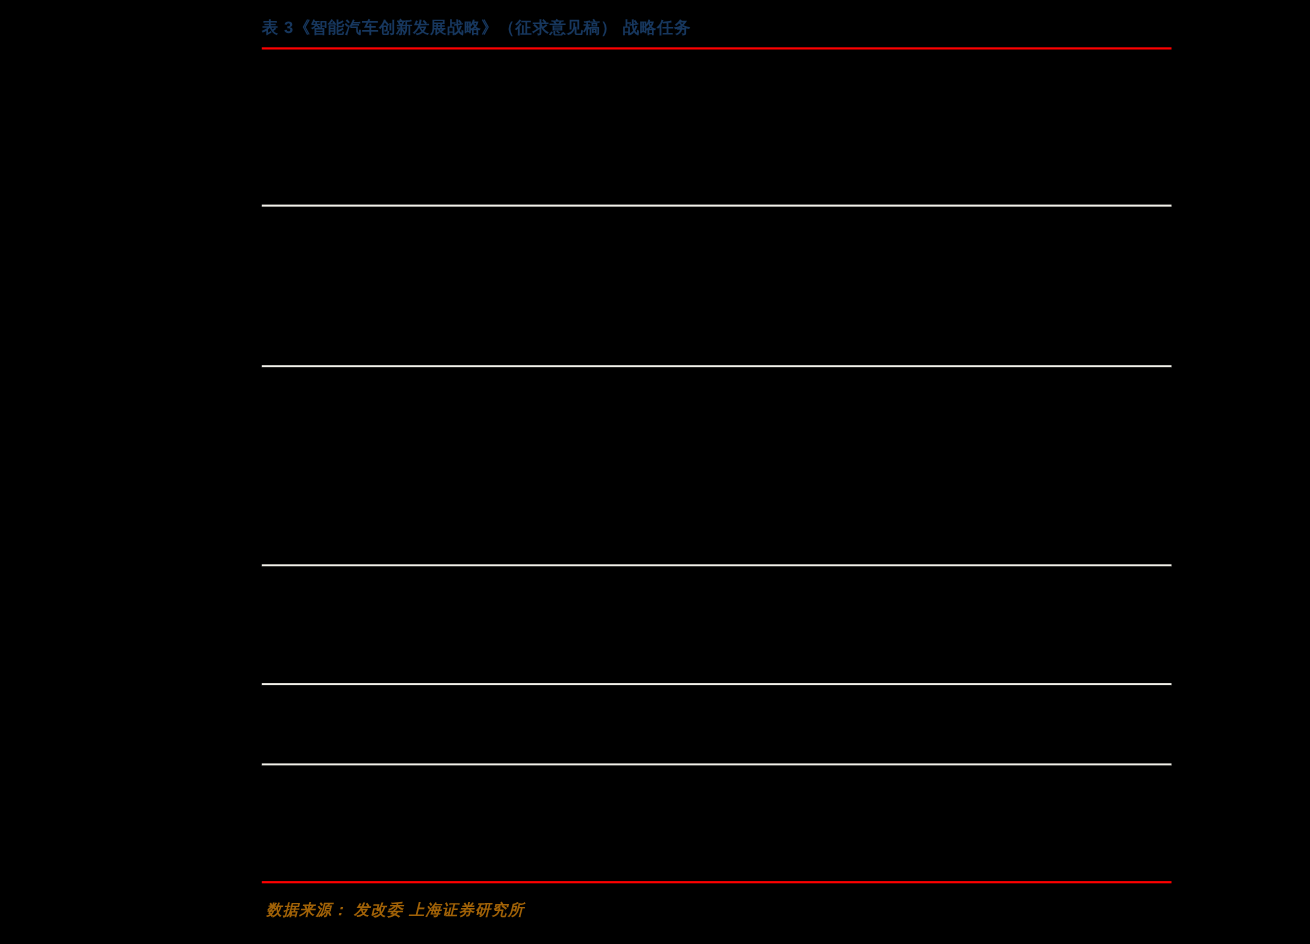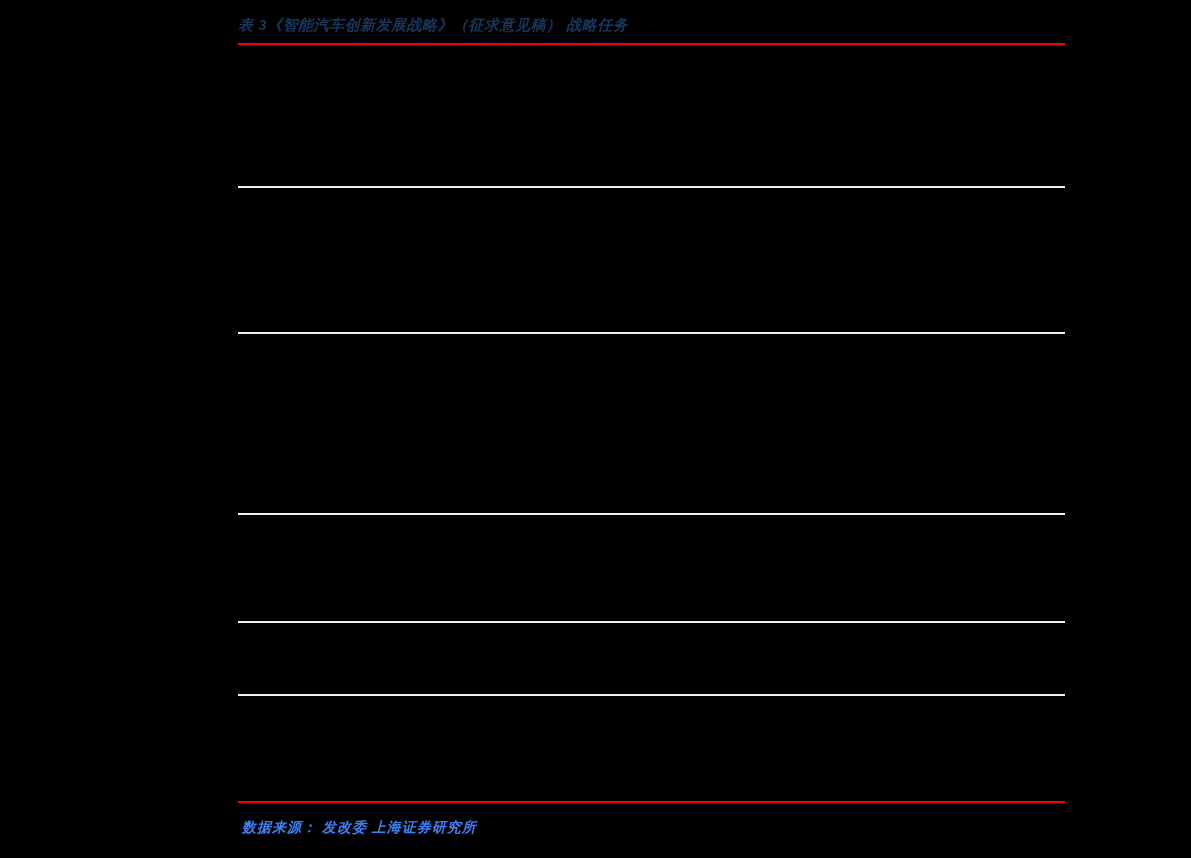--- a/index.html
+++ b/index.html
@@ -15,21 +15,20 @@
     font-family: "Liberation Sans", sans-serif;
     overflow: hidden;
   }
   .doc-title {
     position: absolute;
     left: 238px;
     top: 16px;
     width: 827px;
     font-size: 15px;
     font-weight: bold;
-    font-style: italic;
     color: #17375E;
     letter-spacing: 0.5px;
     white-space: nowrap;
   }
   .rule-red {
     position: absolute;
     left: 238px;
     width: 827px;
     height: 2px;
     background: #FE0000;
@@ -82,21 +81,21 @@
   }
   .td-cell.col-strategy { width: 386px; }
   .td-cell.col-detail { flex: 1; }
   .source-note {
     position: absolute;
     left: 242px;
     top: 819px;
     font-size: 14px;
     font-weight: bold;
     font-style: italic;
-    color: #3b82f6;
+    color: #a16207;
     letter-spacing: 1px;
     white-space: nowrap;
   }
 </style>
 </head>
 <body>
 
 <div class="page">
 
   <div class="doc-title">表 3《智能汽车创新发展战略》（征求意见稿） 战略任务</div>

